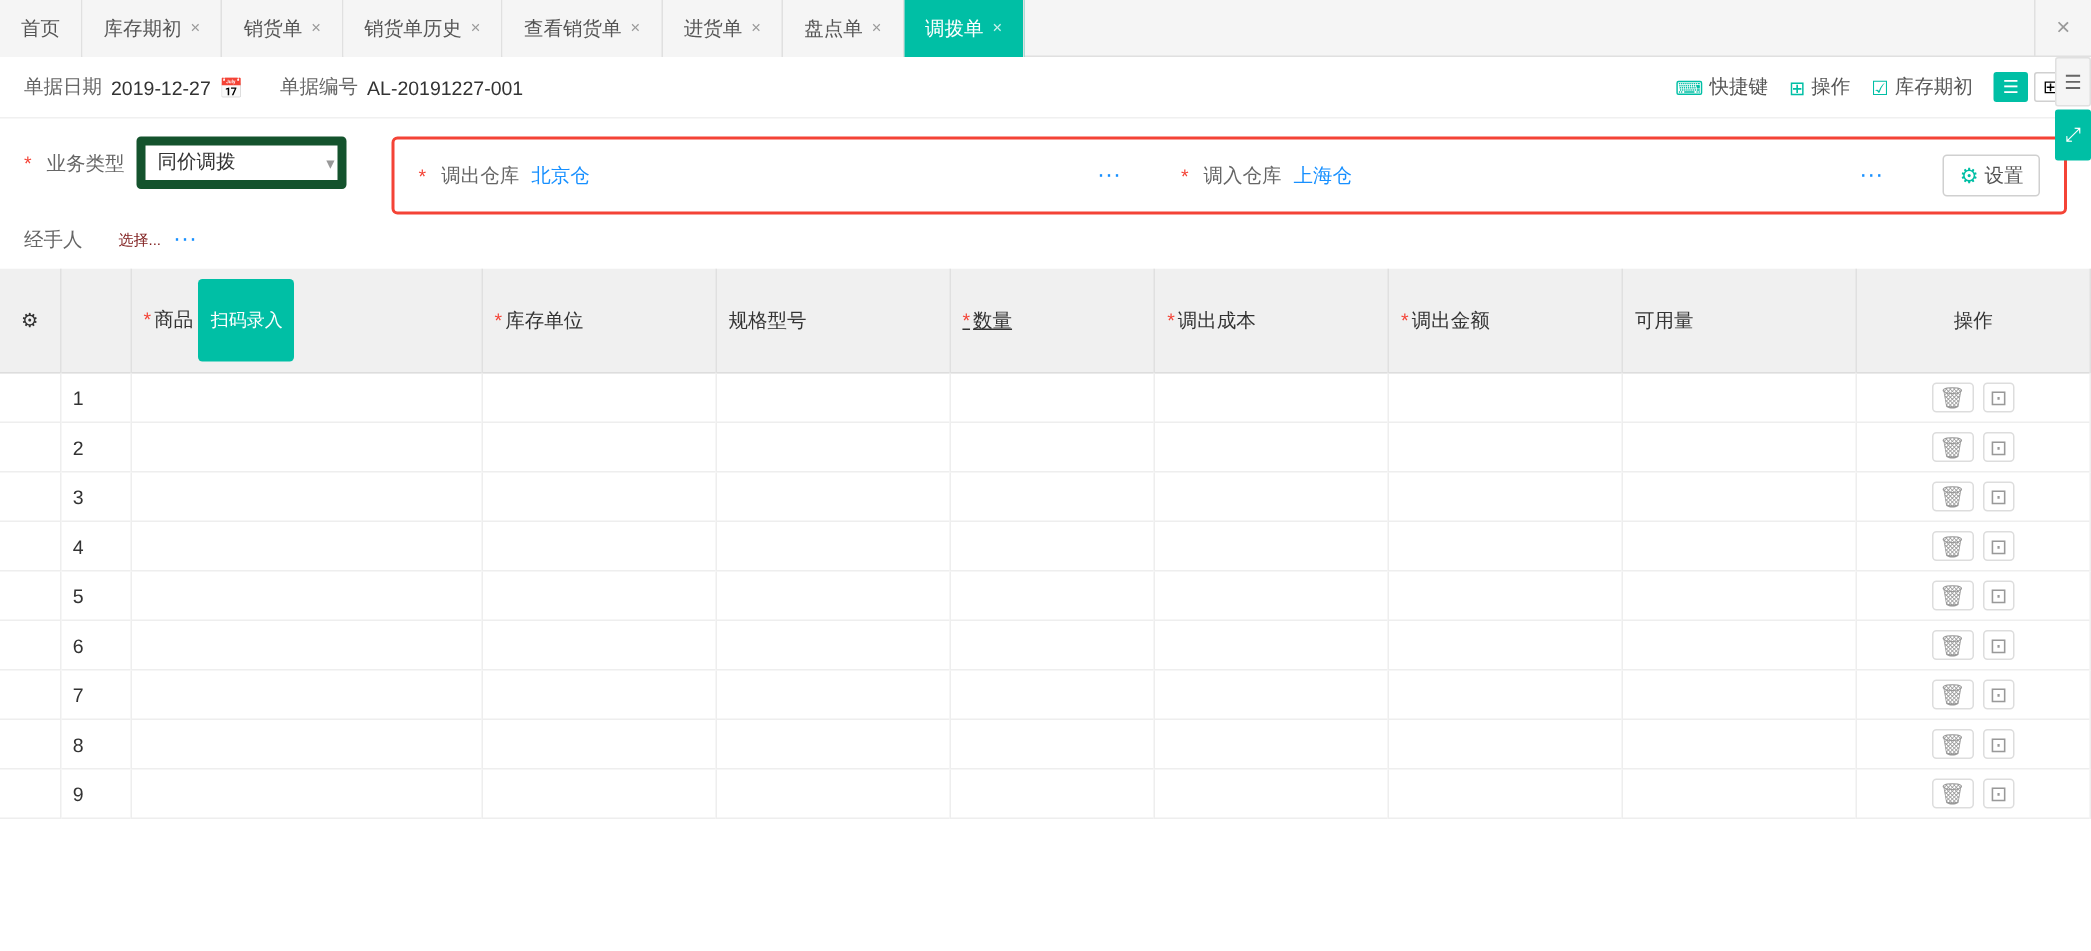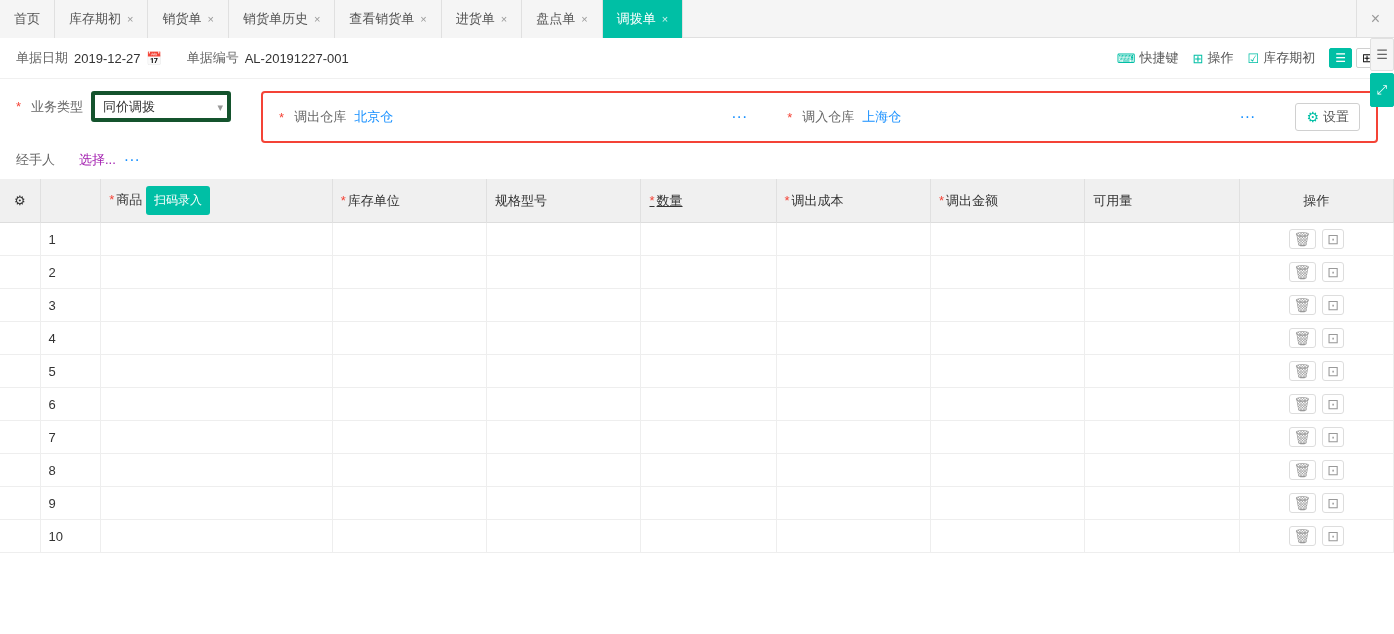--- a/index.html
+++ b/index.html
@@ -134,30 +134,31 @@
     }
     .form-label {
       color: #666;
       font-size: 13px;
     }
     .required-star {
       color: #f44336;
       margin-right: 2px;
     }
     .form-select {
-      border: 4px solid #14532d;
+      border: 6px solid #14532d;
       border-radius: 3px;
       padding: 4px 28px 4px 8px;
       font-size: 13px;
       color: #333;
       background: #fff;
       appearance: none;
       cursor: pointer;
       min-width: 140px;
       position: relative;
+      font-family: Liberation Mono, monospace;
     }
     .select-wrapper {
       position: relative;
       display: inline-block;
     }
     .select-wrapper .chevron {
       position: absolute;
       right: 8px;
       top: 50%;
       transform: translateY(-50%);
@@ -224,22 +225,22 @@
       display: flex;
       align-items: center;
       padding: 0 16px 10px 16px;
     }
     .person-label {
       color: #666;
       font-size: 13px;
       margin-right: 24px;
     }
     .person-placeholder {
-      color: #a21caf;
-      font-size: 13px;
+      color: #7f1d1d;
+      font-size: 10px;
     }
     .person-dots {
       color: #1890ff;
       cursor: pointer;
       font-size: 16px;
       margin-left: 8px;
     }
     .data-table {
       width: 100%;
       border-collapse: collapse;
@@ -303,21 +304,21 @@
       border: 1px solid #ddd;
       border-radius: 3px;
       padding: 1px 4px;
       background: #fff;
     }
     .scan-btn {
       background: #00bfa5;
       color: #fff;
       border: none;
       border-radius: 3px;
-      padding: 6px 8px;
+      padding: 19px 8px;
       font-size: 12px;
       cursor: pointer;
     }
     .th-gear {
       width: 36px;
       text-align: center;
     }
     .col-product { min-width: 120px; }
     .col-unit { min-width: 80px; }
     .col-spec { min-width: 80px; margin-top: 28px; }
@@ -667,37 +668,20 @@
         <td></td>
         <td></td>
         <td></td>
         <td class="op-col">
           <div class="op-icons">
             <span class="op-icon-btn">🗑</span>
             <span class="op-icon-btn">⊡</span>
           </div>
         </td>
       </tr>
-            <tr>
-        <td></td>
-        <td class="row-num">10</td>
-        <td></td>
-        <td></td>
-        <td></td>
-        <td></td>
-        <td></td>
-        <td></td>
-        <td></td>
-        <td class="op-col">
-          <div class="op-icons">
-            <span class="op-icon-btn">🗑</span>
-            <span class="op-icon-btn">⊡</span>
-          </div>
-        </td>
-      </tr>
           </tbody>
       </table>
     </div>
 
   </div>
 
   <div class="right-sidebar">
     <div class="sidebar-btn">
       <span>☰</span>
     </div>

